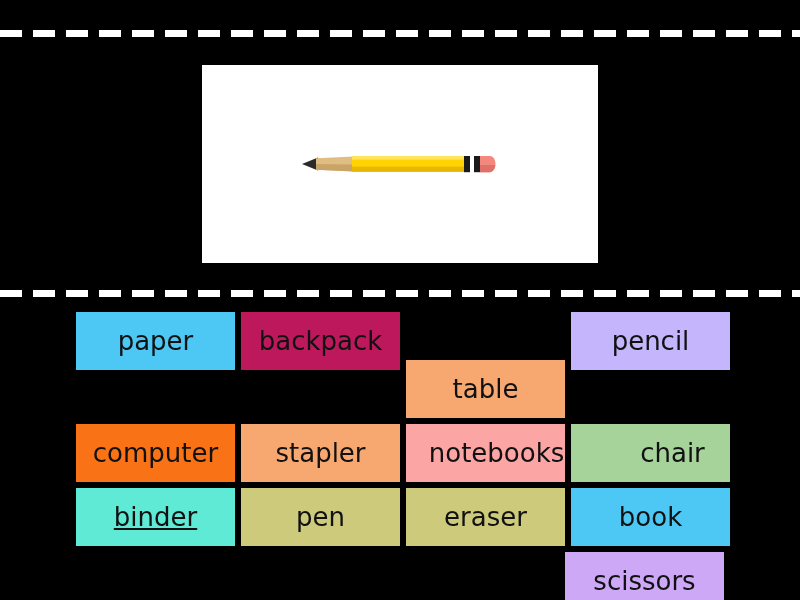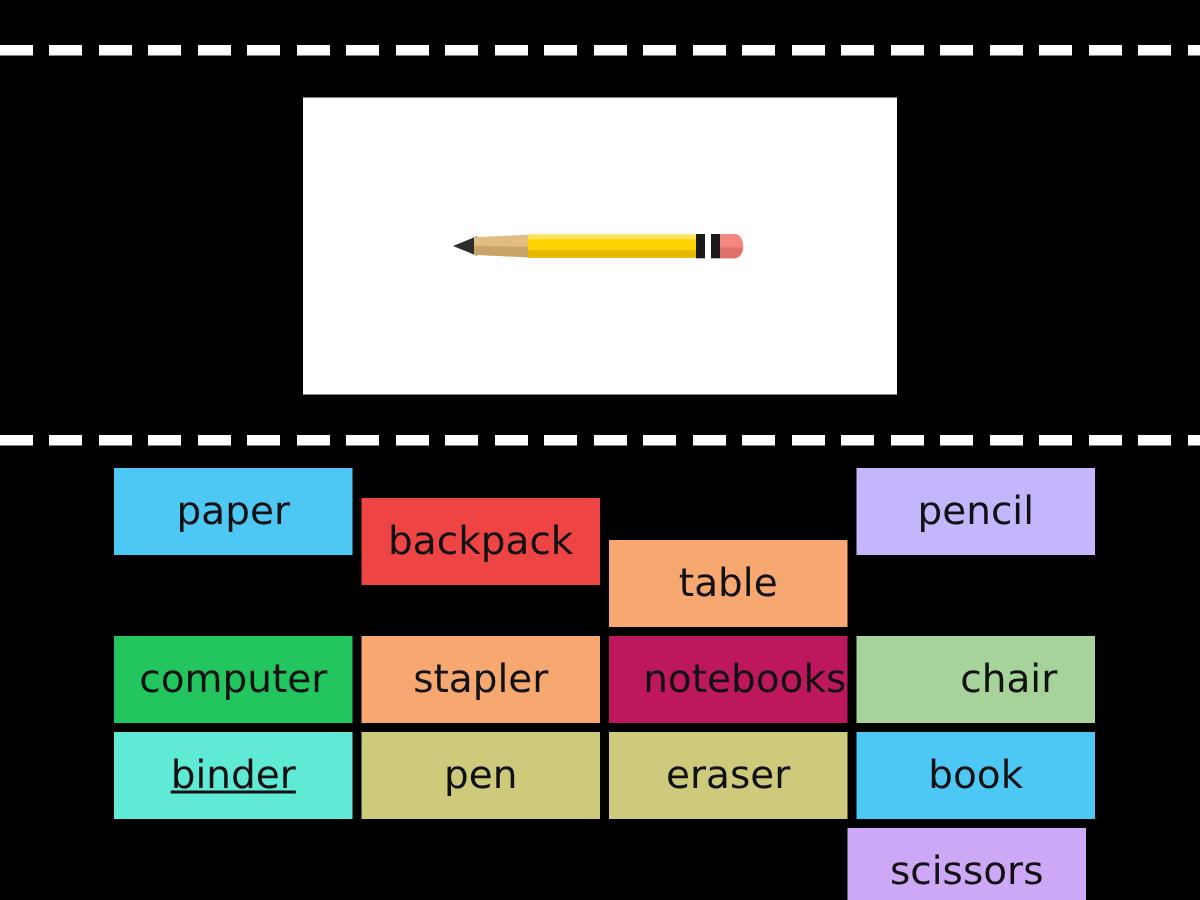--- a/index.html
+++ b/index.html
@@ -121,39 +121,39 @@
   </div>
 
   <div class="divider divider-bottom"></div>
 
   <div class="answers">
 
     <div class="tile-row">
       <div class="tile" style="background-color: rgb(77, 200, 245);">
         <span>paper</span>
       </div>
-      <div class="tile" style="background-color: #ef4444; margin-top: 20px;">
+      <div class="tile" style="background-color: #be185d;">
         <span>backpack</span>
       </div>
       <div class="tile" style="background-color: rgb(247, 168, 112); margin-top: 48px;">
         <span>table</span>
       </div>
       <div class="tile" style="background-color: #c4b5fd;">
         <span>pencil</span>
       </div>
     </div>
 
     <div class="tile-row">
-      <div class="tile" style="background-color: #22c55e;">
+      <div class="tile" style="background-color: #f97316;">
         <span>computer</span>
       </div>
       <div class="tile" style="background-color: rgb(247, 168, 112);">
         <span>stapler</span>
       </div>
-      <div class="tile" style="background-color: #be185d; padding-left: 22px;">
+      <div class="tile" style="background-color: #fca5a5; padding-left: 22px;">
         <span>notebooks</span>
       </div>
       <div class="tile" style="background-color: rgb(166, 211, 154); padding-left: 44px;">
         <span>chair</span>
       </div>
     </div>
 
     <div class="tile-row">
       <div class="tile" style="background-color: #5eead4; text-decoration: underline;">
         <span>binder</span>

